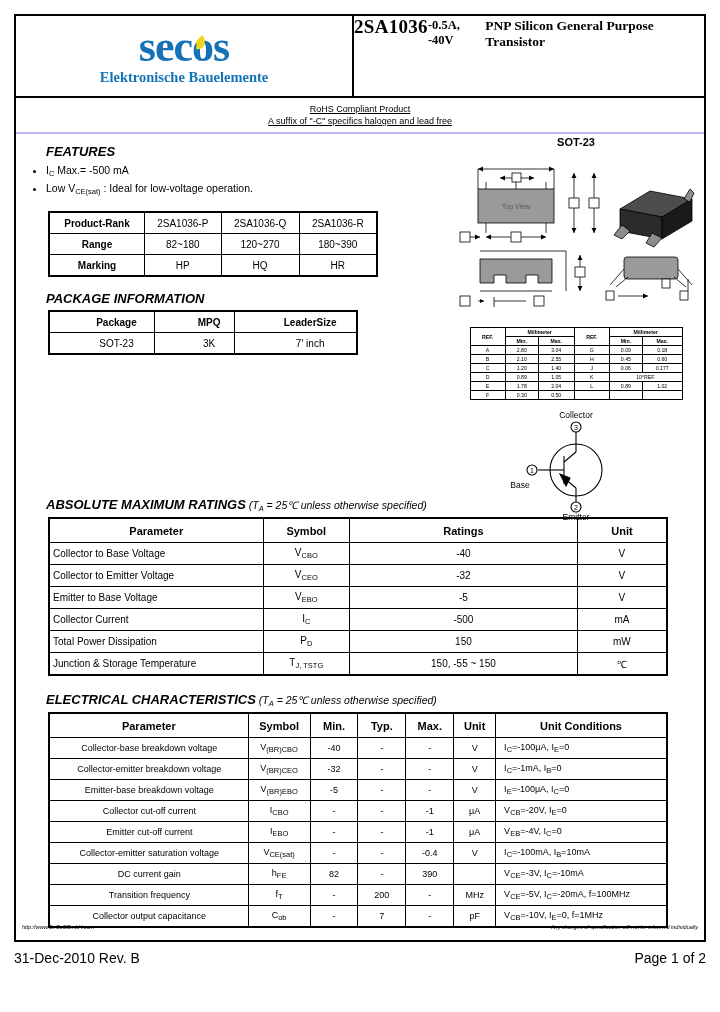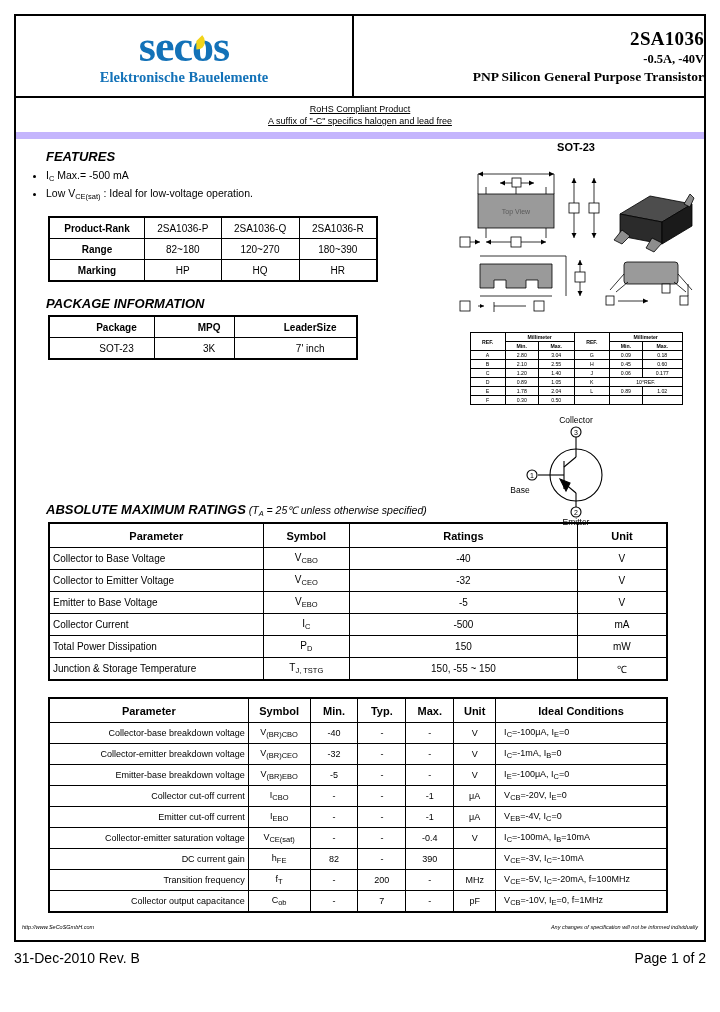--- a/index.html
+++ b/index.html
@@ -4,35 +4,35 @@
 <style>
   html,body{margin:0;padding:0;background:#fff;}
   body{width:720px;height:1012px;font-family:"Liberation Sans",sans-serif;color:#000;}
   .page{position:relative;width:720px;height:1012px;box-sizing:border-box;padding:14px 14px 0 14px;}
   .frame{position:relative;border:2px solid #000;width:692px;height:928px;box-sizing:border-box;}
 
   
   .hdr{display:flex;height:80px;border-bottom:2px solid #000;}
   .hdr-left{width:338px;border-right:2px solid #000;display:flex;flex-direction:column;
             align-items:center;justify-content:center;box-sizing:border-box;}
-  .hdr-right{flex:1;display:flex;flex-direction:column;align-items:flex-end;justify-content:center;
+  .hdr-right{flex:1;display:flex;flex-direction:row;align-items:flex-start;justify-content:center;
              font-family:"Liberation Serif",serif;}
   .logo-word{font-family:"Liberation Serif",serif;font-weight:bold;font-size:44px;line-height:40px;
              color:#1372b8;letter-spacing:-1px;position:relative;}
   .logo-word .pie{position:absolute;left:49px;top:6px;width:17px;height:17px;background:#f2d41a;
                   border-radius:50%;clip-path:polygon(50% 50%,100% 0,100% 100%,50% 100%);}
   .logo-sub{font-family:"Liberation Serif",serif;font-weight:bold;font-size:14.5px;color:#1372b8;
             margin-top:2px;}
   .part-no{font-size:19px;font-weight:bold;letter-spacing:.3px;}
   .part-rating{font-size:12.5px;font-weight:bold;margin-top:2px;}
   .part-desc{font-size:13.5px;font-weight:bold;margin-top:2px;}
 
   
   .rohs{height:34px;display:flex;flex-direction:column;align-items:center;justify-content:center;
-        border-bottom:7px solid #c4b5fd;font-size:9px;}
+        border-bottom:2px solid #c4b5fd;font-size:9px;}
   .rohs span{text-decoration:underline;line-height:12px;}
 
   
   .body{position:relative;padding:10px 14px 0 14px;}
   h2.sect{font-size:13px;font-weight:bold;margin:0 0 4px 16px;font-style:italic;}
   h2.sect .sub{font-size:9.5px;vertical-align:-1px;}
   h2.sect .note{font-weight:normal;font-size:10.5px;}
   .bullets{margin:0 0 0 16px;padding:0;font-size:10.5px;line-height:14px;}
   .bullets li{margin:0;}
   sub{font-size:7.5px;vertical-align:-2px;}
@@ -65,21 +65,21 @@
   #amr-table{margin:3px 0 0 18px;width:620px;}
   #amr-table th{height:19px;font-size:11px;}
   #amr-table td{height:17px;}
   #amr-table td.param{text-align:left;}
   #amr-table col.c1{width:220px;} #amr-table col.c2{width:88px;}
   #amr-table col.c3{width:235px;} #amr-table col.c4{width:92px;}
 
   #ec-table{margin:3px 0 0 18px;width:620px;}
   #ec-table th{height:19px;font-size:11px;}
   #ec-table td{height:16px;font-size:9px;}
-  #ec-table td.param{text-align:right;padding-left:4px;}
+  #ec-table td.param{text-align:center;padding-left:4px;}
   #ec-table td.cond{text-align:left;padding-left:8px;}
   #ec-table col.e1{width:200px;} #ec-table col.e2{width:62px;}
   #ec-table col.e3{width:48px;}  #ec-table col.e4{width:48px;}
   #ec-table col.e5{width:48px;}  #ec-table col.e6{width:42px;}
   #ec-table col.e7{width:172px;}
 
   
   .foot-note{position:absolute;left:0;right:0;bottom:10px;padding:0 6px;display:flex;
              justify-content:space-between;font-size:5.5px;font-style:italic;}
   .foot-bar{position:absolute;left:14px;right:14px;top:950px;display:flex;justify-content:space-between;
@@ -408,39 +408,42 @@
                 <td class="param">Junction &amp; Storage Temperature</td>
                 <td>T<sub>J, TSTG</sub></td>
                 <td>150, -55 ~ 150</td>
                 <td>℃</td>
               </tr>
             </tbody>
         </table>
       </div>
 
       <div class="sect-block" style="margin-top:16px;">
+        <h2 class="sect">
+          <span>ELECTRICAL CHARACTERISTICS</span><span class="note"> (T<sub>A</sub> = 25℃ unless otherwise specified)</span>
+        </h2>
         <table class="box" id="ec-table">
           <colgroup>
               <col class="e1">
               <col class="e2">
               <col class="e3">
               <col class="e4">
               <col class="e5">
               <col class="e6">
               <col class="e7">
             </colgroup>
           <thead>
               <tr id="ec-head">
                 <th>Parameter</th>
                 <th>Symbol</th>
                 <th>Min.</th>
                 <th>Typ.</th>
                 <th>Max.</th>
                 <th>Unit</th>
-                <th>Ideal Conditions</th>
+                <th>Unit Conditions</th>
               </tr>
             </thead>
           <tbody id="ec-body">
               <tr>
                 <td class="param">Collector-base breakdown voltage</td>
                 <td>V<sub>(BR)CBO</sub></td>
                 <td>-40</td>
                 <td>-</td>
                 <td>-</td>
                 <td>V</td>

